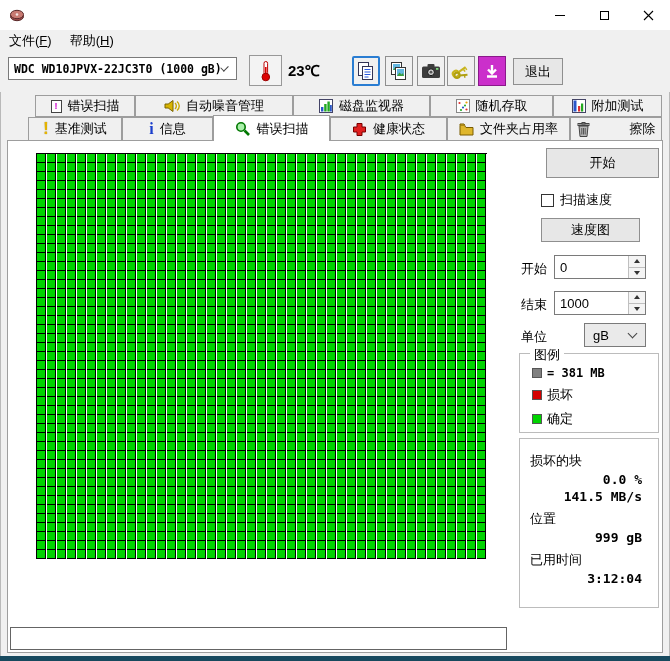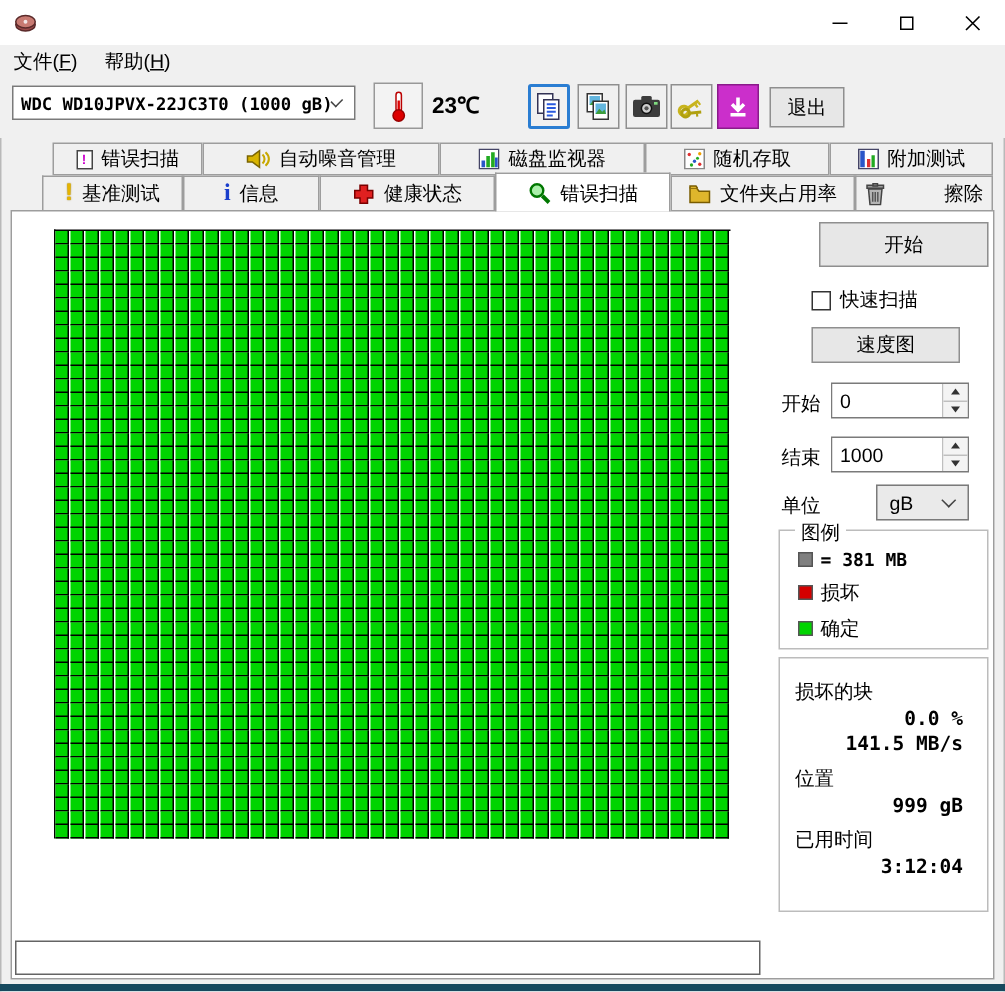--- a/index.html
+++ b/index.html
@@ -238,32 +238,32 @@
 
   <div class="tabrow tabrow2">
     <div class="tab" style="width:94px;">
       <span class="icontext" style="color:#e6b400;font-size:16px;text-shadow:0 0 1px #8a7000;">!</span>
       <span>基准测试</span>
     </div>
     <div class="tab" style="width:91px;">
       <span class="icontext" style="color:#1a3ecc;font-size:16px;font-family:'Liberation Serif',serif;">i</span>
       <span>信息</span>
     </div>
-    <div class="tab" style="width:117px;">
-      <svg width="15" height="15" viewBox="0 0 15 15">
-        <path d="M5 1.5h5v3.5h3.5v5H10v3.5H5V10H1.5V5H5z" fill="#e02020" stroke="#7a0000"></path>
-      </svg>
-      <span>健康状态</span>
-    </div>
     <div class="tab active" style="width:117px;">
       <svg width="16" height="16" viewBox="0 0 16 16">
         <circle cx="6" cy="6" r="4.2" fill="#aaf0aa" stroke="#007700" stroke-width="1.6"></circle>
         <line x1="9.5" y1="9.5" x2="14" y2="14" stroke="#007700" stroke-width="2.6"></line>
       </svg>
       <span>错误扫描</span>
+    </div>
+    <div class="tab" style="width:117px;">
+      <svg width="15" height="15" viewBox="0 0 15 15">
+        <path d="M5 1.5h5v3.5h3.5v5H10v3.5H5V10H1.5V5H5z" fill="#e02020" stroke="#7a0000"></path>
+      </svg>
+      <span>健康状态</span>
     </div>
     <div class="tab" style="width:123px;">
       <svg width="15" height="13" viewBox="0 0 15 13">
         <path d="M1 2.5h4.5L7 4.5h7V12H1z" fill="#dfb62c" stroke="#7a5c00"></path>
         <path d="M1 2.5V1h4l1 1.5" fill="#dfb62c" stroke="#7a5c00"></path>
       </svg>
       <span>文件夹占用率</span>
     </div>
     <div class="tab" style="width:92px;gap:40px;">
       <svg width="13" height="15" viewBox="0 0 13 15">
@@ -2305,21 +2305,21 @@
         <div class="cell" style="background: rgb(0, 212, 0); border-color: rgb(0, 0, 0);"></div>
         <div class="cell" style="background: rgb(0, 212, 0); border-color: rgb(0, 0, 0);"></div>
       </div>
 
     <div class="btn startbtn">
         <span>开始</span>
       </div>
 
     <div class="checkrow">
       <span class="checkbox"></span>
-      <span>快速扫描</span>
+      <span>扫描速度</span>
     </div>
 
     <div class="btn speedbtn">
         <span>速度图</span>
       </div>
 
     <span class="rangelabel" style="top:119px;">开始</span>
     <div class="spinfield" style="top:114px;">
       <input value="0" style="">
       <div class="spincol">

